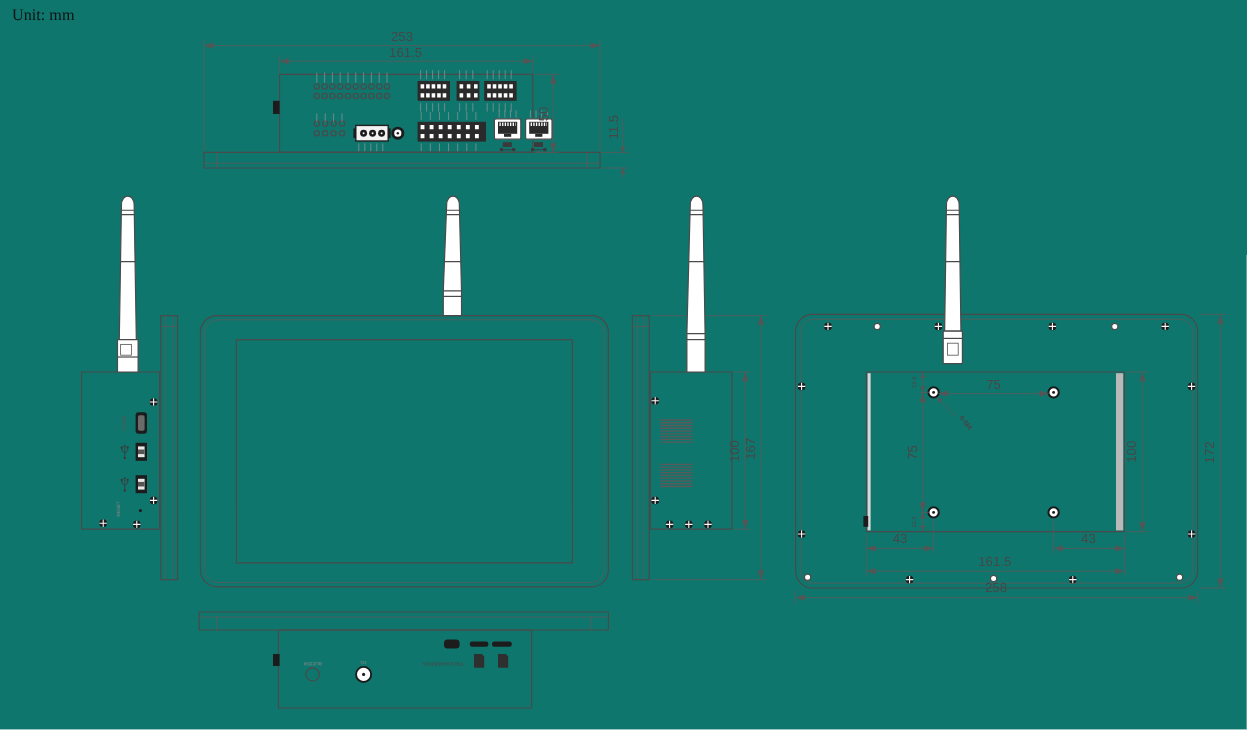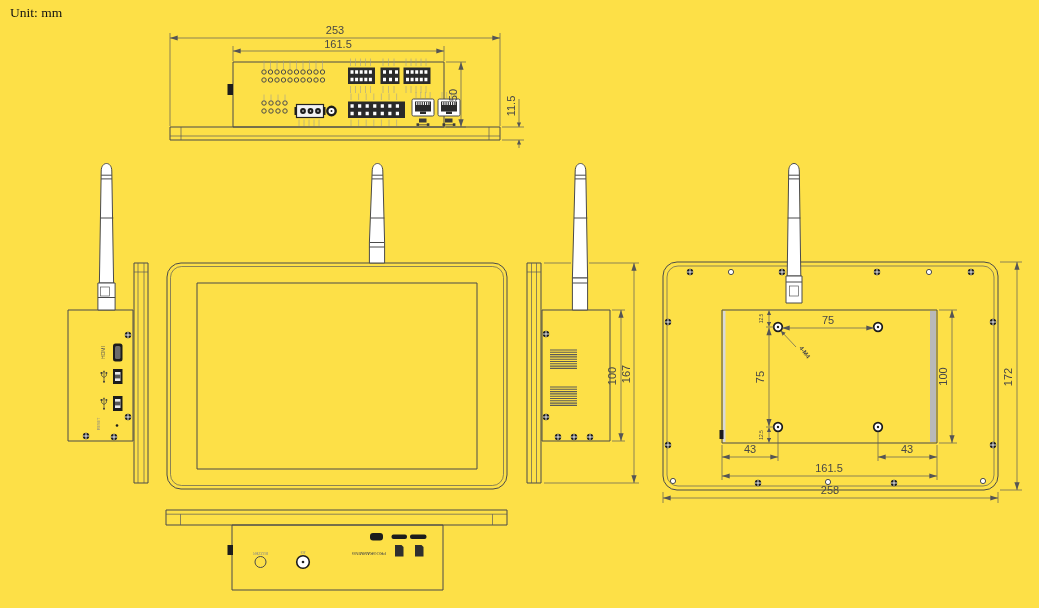--- a/index.html
+++ b/index.html
@@ -1,16 +1,16 @@
 <!DOCTYPE html>
 <html><head>
 <meta charset="utf-8">
 <style>
   html,body{margin:0;padding:0;background:#fff;}
-  #stage{position:relative;width:1039px;height:608px;background:#fde047;overflow:hidden;
+  #stage{position:relative;width:1039px;height:608px;background:#0f766e;overflow:hidden;
          font-family:"Liberation Sans",sans-serif;}
   svg{display:block;}
   svg text{font-family:"Liberation Sans",sans-serif;fill:#474747;}
   .ln{fill:none;stroke:#4a4a4a;stroke-width:1;stroke-linejoin:round;}
   .lnw{fill:#fff;stroke:#4a4a4a;stroke-width:1;stroke-linejoin:round;}
   .thin{fill:none;stroke:#5a5a5a;stroke-width:0.7;}
   .dim{fill:none;stroke:#5a5a5a;stroke-width:0.7;}
   .tick{fill:none;stroke:#9a9a9a;stroke-width:0.55;}
   .dimt{font-size:11px;fill:#474747;}
   .sm{font-size:5px;fill:#555;}

